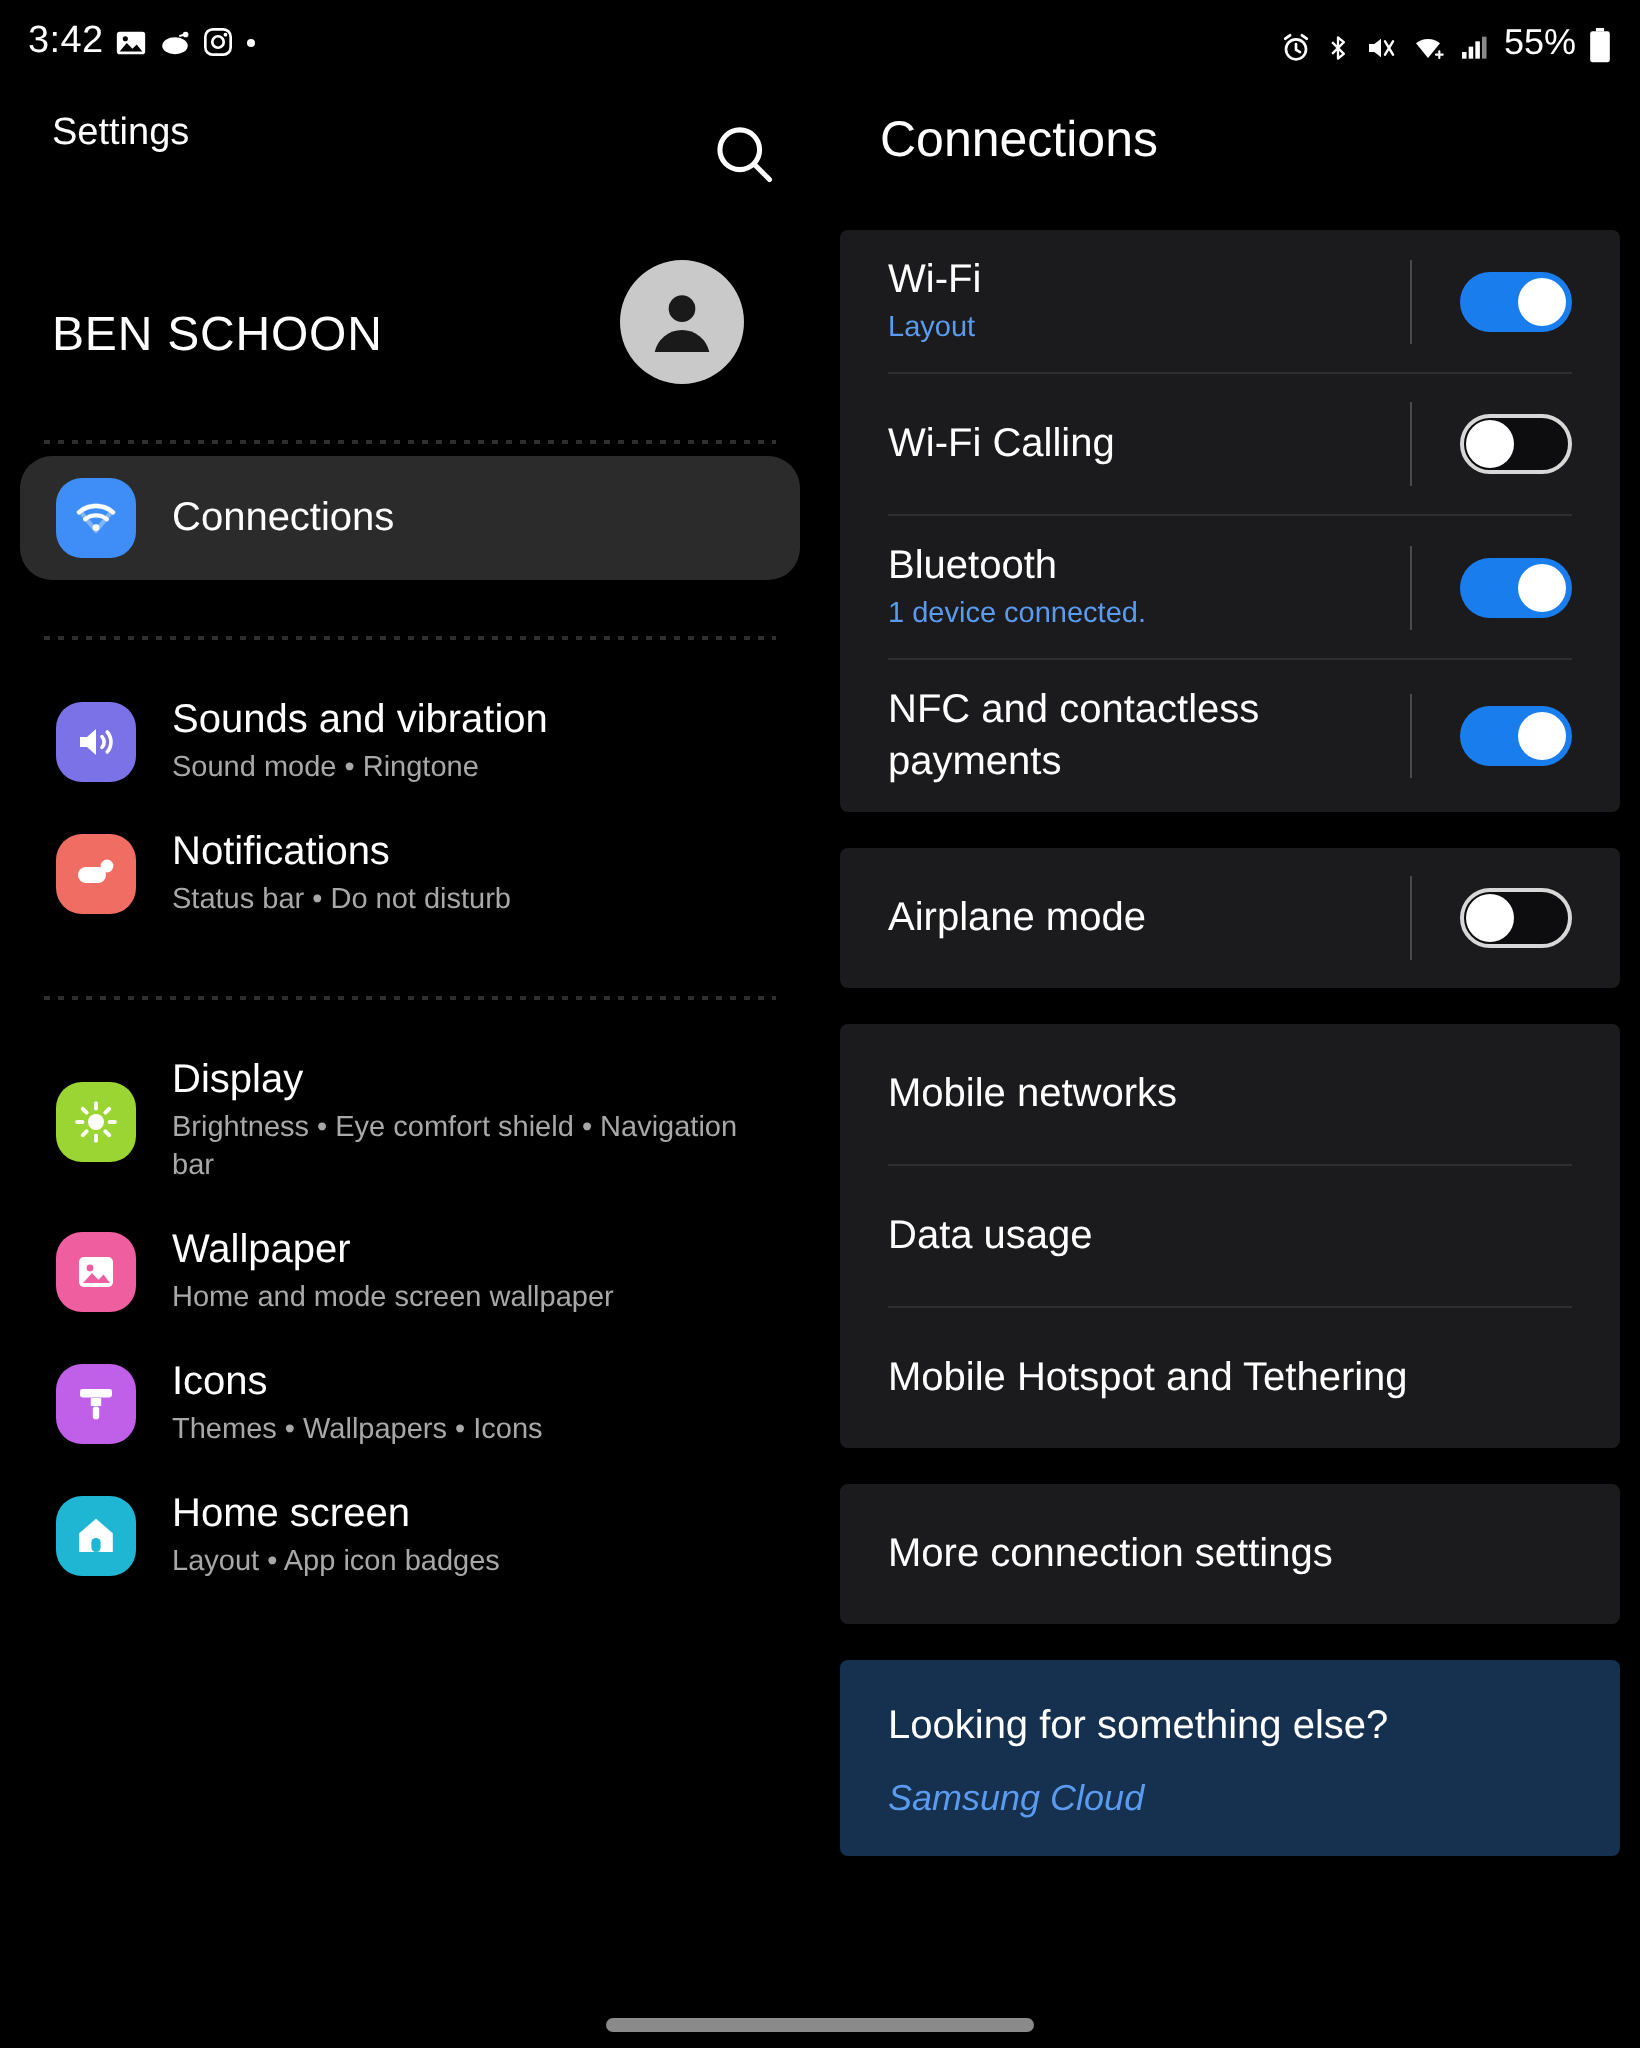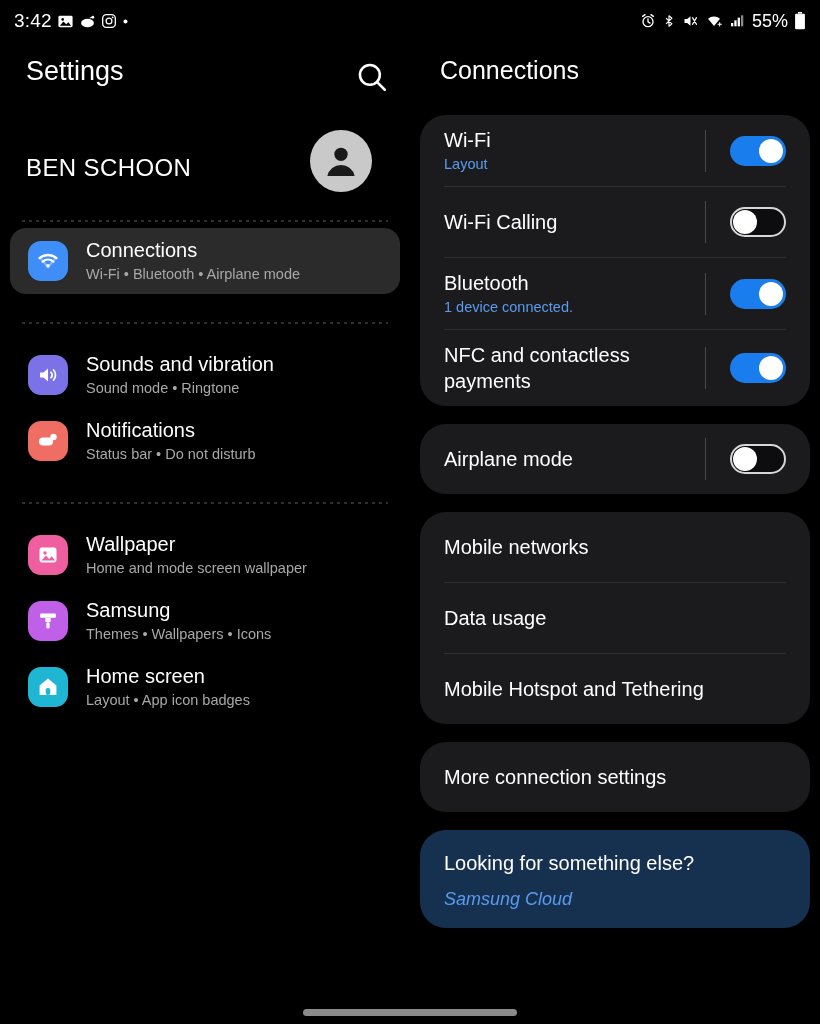--- a/index.html
+++ b/index.html
@@ -11,29 +11,29 @@
   }
   .phone { position:relative; width:820px; height:1024px; background:#000; }
 
   
   .statusbar {
     position:absolute; top:0; left:0; width:820px; height:42px;
     display:flex; align-items:center; padding:0 14px;
   }
   .sb-left { display:flex; align-items:center; gap:5px; }
   .sb-time { color:#fff; font-size:19px; letter-spacing:.2px; }
-  .sb-right { margin-left:auto; display:flex; align-items:center; gap:6px; }
+  .sb-right { margin-left:auto; display:flex; align-items:flex-end; gap:6px; }
   .sb-ico { display:inline-flex; align-items:center; justify-content:center; }
   .sb-batt-text { color:#fff; font-size:18px; margin-left:1px; }
 
   
   .header { position:absolute; top:42px; left:0; width:820px; height:68px; }
   .hdr-settings {
     position:absolute; left:26px; top:14px;
-    color:#fff; font-size:27px; font-weight:400;
+    color:#fff; font-size:19px; font-weight:400;
   }
   .hdr-search {
     position:absolute; left:355px; top:18px;
     width:34px; height:34px; cursor:pointer;
   }
   .hdr-conn {
     position:absolute; left:440px; top:14px;
     color:#fff; font-size:25px; font-weight:400;
   }
 
@@ -71,21 +71,21 @@
   .nav-txt { display:flex; flex-direction:column; justify-content:center; }
   .nav-title { color:#fff; font-size:20px; line-height:25px; }
   .nav-sub { color:#a8a8a8; font-size:14.5px; line-height:19px; margin-top:2px; max-width:300px; }
   .nav-gap { height:18px; }
 
   
   .right-pane {
     position:absolute; left:410px; top:110px; width:410px; height:914px;
     overflow:hidden; padding:5px 10px 0 10px;
   }
-  .card { background:#1b1b1d; border-radius:26px; margin-bottom:18px; overflow:hidden; }
+  .card { background:#1b1b1d; border-radius:4px; margin-bottom:18px; overflow:hidden; }
   .card.highlight { background:#16304f; }
   .row {
     position:relative; display:flex; align-items:center;
     padding:0 24px; min-height:70px; cursor:pointer;
   }
   .row-txt { flex:1; display:flex; flex-direction:column; justify-content:center; padding:12px 0; }
   .row-title { color:#fff; font-size:20px; line-height:26px; }
   .row-sub { color:#5a9bf0; font-size:14.5px; line-height:19px; margin-top:2px; }
   .row-div { height:1px; background:#2f2f31; margin:0 24px; }
   .tog-wrap { display:flex; align-items:center; flex:0 0 auto; }
@@ -220,21 +220,20 @@
         <span class="nav-ico" style="background:#3f8ef7">
           <svg width="24" height="24" viewBox="0 0 24 24">
               <path d="M12 18.4l8-9.8a12.4 12.4 0 00-16 0z" fill="none" stroke="#fff" stroke-width="2.2" stroke-linejoin="round" opacity=".35"></path>
               <path d="M3.5 9.2a13 13 0 0117 0" stroke="#fff" stroke-width="2.2" fill="none" stroke-linecap="round"></path>
               <path d="M6.6 12.6a8.6 8.6 0 0110.8 0" stroke="#fff" stroke-width="2.2" fill="none" stroke-linecap="round"></path>
               <circle cx="12" cy="16.8" r="1.7" fill="#fff"></circle>
             </svg>
         </span>
         <span class="nav-txt">
           <span class="nav-title">Connections</span>
-          <span class="nav-sub">Wi-Fi  •  Bluetooth  •  Airplane mode</span>
         </span>
       </div>
 
       <div class="nav-gap"></div>
       <div class="dots-div"></div>
       <div class="nav-gap"></div>
 
       <div class="nav-item">
         <span class="nav-ico" style="background:#7b72e8">
           <svg width="24" height="24" viewBox="0 0 24 24">
@@ -258,20 +257,34 @@
         <span class="nav-txt">
           <span class="nav-title">Notifications</span>
           <span class="nav-sub">Status bar  •  Do not disturb</span>
         </span>
       </div>
 
       <div class="nav-gap"></div>
       <div class="dots-div"></div>
       <div class="nav-gap"></div>
 
+      <div class="nav-item">
+        <span class="nav-ico" style="background:#9bd534">
+          <svg width="24" height="24" viewBox="0 0 24 24">
+              <circle cx="12" cy="12" r="4" fill="#fff"></circle>
+              <g stroke="#fff" stroke-width="2" stroke-linecap="round">
+                <path d="M12 2.6v2.6M12 18.8v2.6M2.6 12h2.6M18.8 12h2.6M5.4 5.4l1.9 1.9M16.7 16.7l1.9 1.9M18.6 5.4l-1.9 1.9M7.3 16.7l-1.9 1.9"></path>
+              </g>
+            </svg>
+        </span>
+        <span class="nav-txt">
+          <span class="nav-title">Display</span>
+          <span class="nav-sub">Brightness  •  Eye comfort shield  •  Navigation bar</span>
+        </span>
+      </div>
 
       <div class="nav-item">
         <span class="nav-ico" style="background:#ef5fa0">
           <svg width="24" height="24" viewBox="0 0 24 24">
               <rect x="3.5" y="4.5" width="17" height="15" rx="2.4" fill="#fff"></rect>
               <circle cx="9" cy="10" r="1.7" fill="#ef5fa0"></circle>
               <path d="M5.5 17.5l4.5-5 3.2 3.4 2.6-2.6 3.2 4.2z" fill="#ef5fa0"></path>
             </svg>
         </span>
         <span class="nav-txt">
@@ -282,21 +295,21 @@
 
       <div class="nav-item">
         <span class="nav-ico" style="background:#c060e8">
           <svg width="24" height="24" viewBox="0 0 24 24">
               <rect x="4" y="4.5" width="16" height="4.2" rx="1.2" fill="#fff"></rect>
               <rect x="9.4" y="9" width="5.2" height="4" fill="#fff"></rect>
               <rect x="10.4" y="13.2" width="3.2" height="6.4" rx="1.4" fill="#fff"></rect>
             </svg>
         </span>
         <span class="nav-txt">
-          <span class="nav-title">Samsung</span>
+          <span class="nav-title">Icons</span>
           <span class="nav-sub">Themes  •  Wallpapers  •  Icons</span>
         </span>
       </div>
 
       <div class="nav-item">
         <span class="nav-ico" style="background:#1fb6d4">
           <svg width="24" height="24" viewBox="0 0 24 24">
               <path d="M12 3.4L3.6 10.6V20h16.8v-9.4z" fill="#fff"></path>
               <rect x="9.7" y="13" width="4.6" height="7" rx="2.2" fill="#1fb6d4"></rect>
             </svg>

